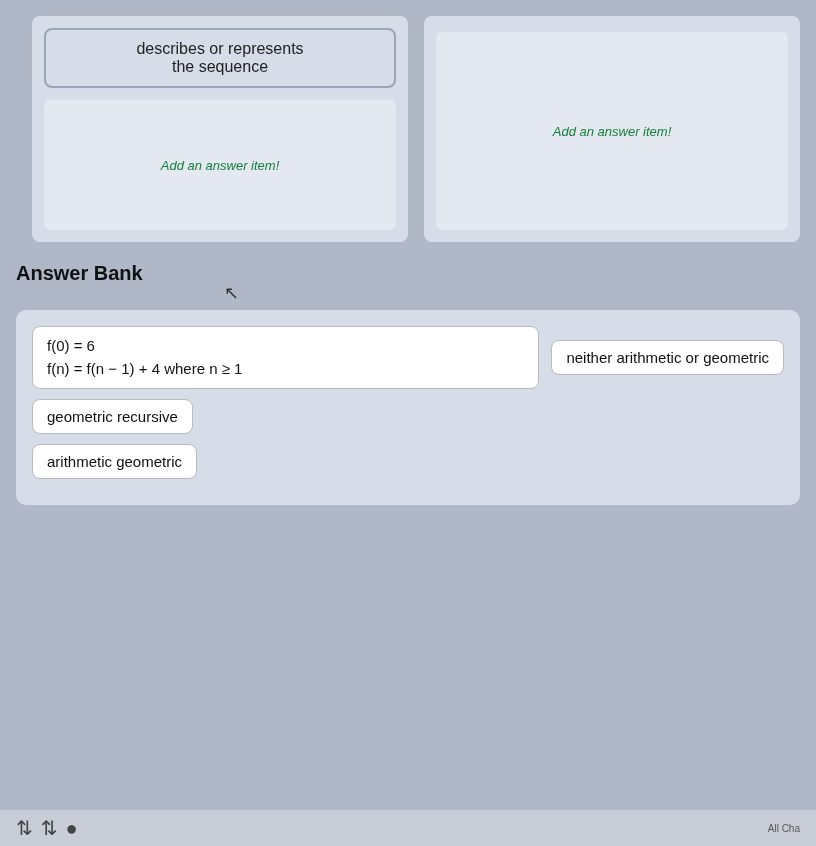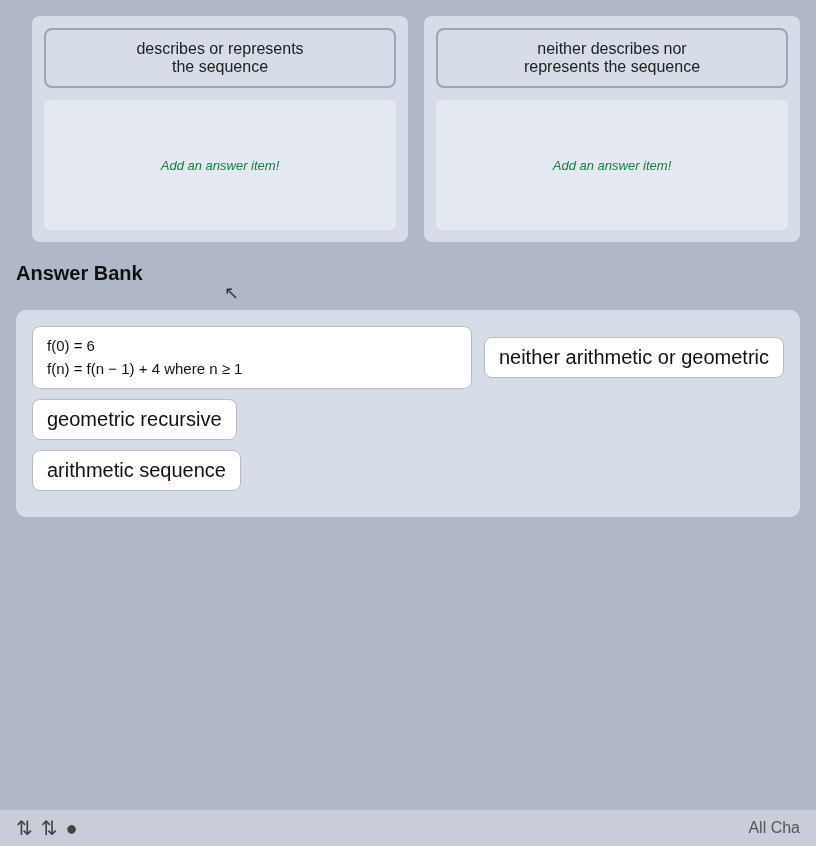--- a/index.html
+++ b/index.html
@@ -97,21 +97,21 @@
 
     .answer-item.wide {
       flex: 1;
     }
 
     .answer-item-inline {
       background: #fff;
       border: 1.5px solid #bbb;
       border-radius: 8px;
       padding: 8px 14px;
-      font-size: 20px;
+      font-size: 15px;
       color: #111;
       cursor: grab;
     }
 
     .bottom-bar {
       position: absolute;
       bottom: 0;
       left: 0;
       width: 100%;
       background: #c8cdd8;
@@ -123,21 +123,21 @@
 
     .bottom-icons {
       display: flex;
       gap: 8px;
       align-items: center;
       font-size: 20px;
       color: #444;
     }
 
     .bottom-right-text {
-      font-size: 16px;
+      font-size: 10px;
       color: #555;
     }
 
     .cursor-overlay {
       position: absolute;
       top: 282px;
       left: 224px;
       font-size: 18px;
       color: #333;
       pointer-events: none;
@@ -149,21 +149,20 @@
 <div class="top-section">
 
   <div class="drop-column">
     <div class="drop-column-header">describes or represents<br>the sequence</div>
     <div class="drop-zone">
       <span class="drop-zone-placeholder">Add an answer item!</span>
     </div>
   </div>
 
   <div class="drop-column">
-    <div class="drop-column-header">neither describes nor<br>represents the sequence</div>
     <div class="drop-zone">
       <span class="drop-zone-placeholder">Add an answer item!</span>
     </div>
   </div>
 
 </div>
 
 <div class="answer-bank-section">
   <div class="answer-bank-title">Answer Bank</div>
 
@@ -172,21 +171,21 @@
     <div class="answer-row">
       <div class="answer-item wide">f(0) = 6<br>f(n) = f(n − 1) + 4 where n ≥ 1</div>
       <div class="answer-item-inline">neither arithmetic or geometric</div>
     </div>
 
     <div class="answer-row">
       <div class="answer-item-inline">geometric recursive</div>
     </div>
 
     <div class="answer-row">
-      <div class="answer-item-inline">arithmetic sequence</div>
+      <div class="answer-item-inline">arithmetic geometric</div>
     </div>
 
     <div class="answer-row">
     </div>
 
   </div>
 </div>
 
 <div class="cursor-overlay">↖</div>
 

